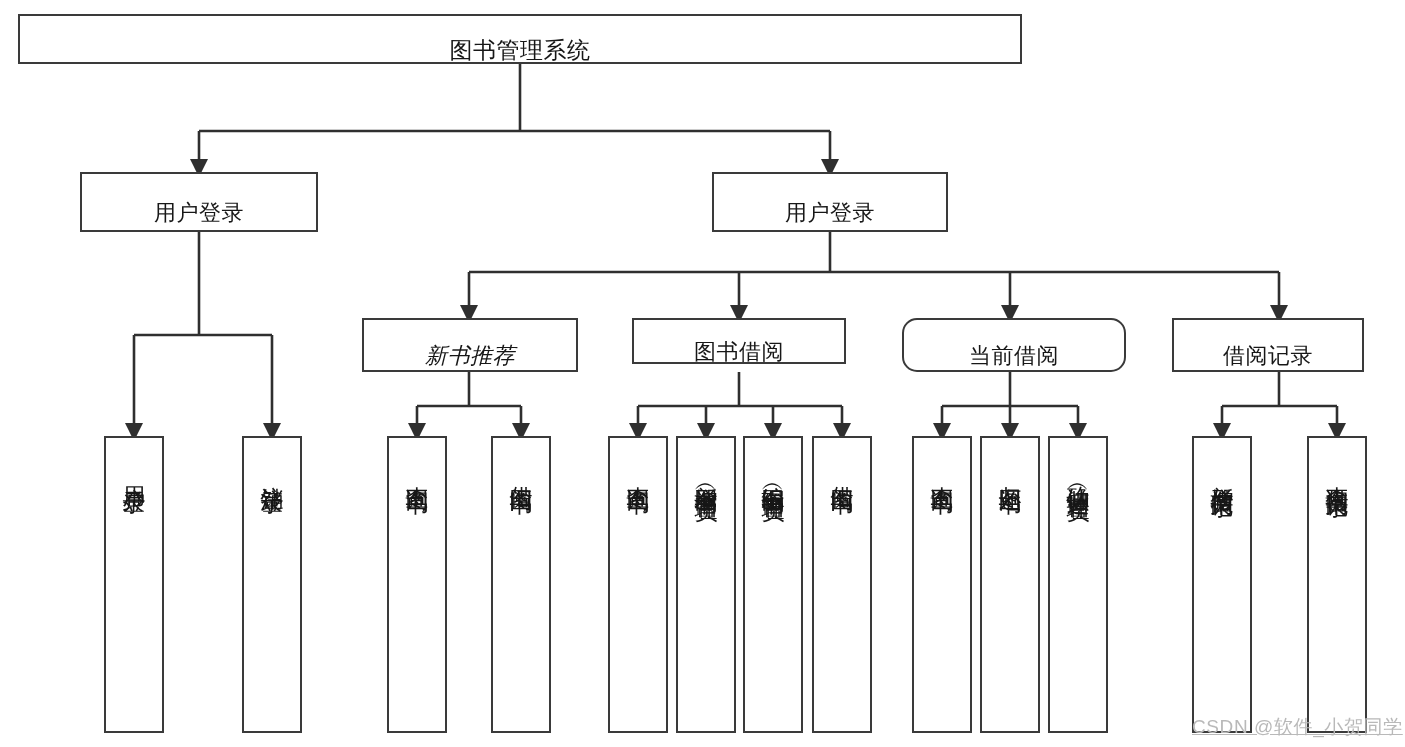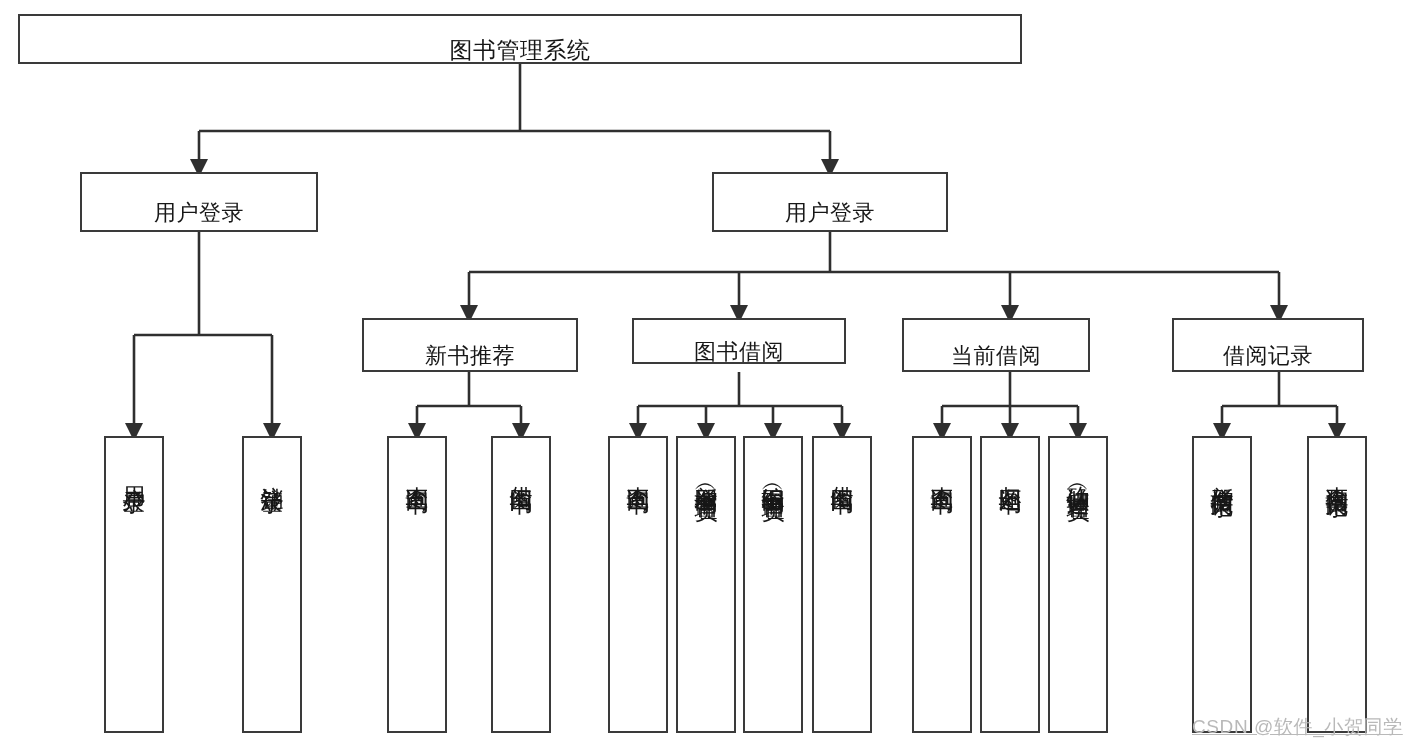--- a/index.html
+++ b/index.html
@@ -131,27 +131,27 @@
     <span class="label">图书管理系统</span>
   </div>
 
   <div class="node" style="left:80px; top:172px; width:238px; height:60px;">
     <span class="label">用户登录</span>
   </div>
   <div class="node" style="left:712px; top:172px; width:236px; height:60px;">
     <span class="label">用户登录</span>
   </div>
 
-  <div class="node" style="left:362px; top:318px; width:216px; height:54px;">
+  <div class="node" style="left:362px; top:318px; width:216px; height:54px;font-style:italic;">
     <span class="label">新书推荐</span>
   </div>
   <div class="node" style="left:632px; top:318px; width:214px; height:46px;">
     <span class="label">图书借阅</span>
   </div>
-  <div class="node" style="left:902px; top:318px; width:188px; height:54px;">
+  <div class="node" style="left:902px; top:318px; width:224px; height:54px;border-radius:15px;">
     <span class="label">当前借阅</span>
   </div>
   <div class="node" style="left:1172px; top:318px; width:192px; height:54px;">
     <span class="label">借阅记录</span>
   </div>
 
   <div class="node leaf" style="left:104px; top:436px; width:60px; height:297px;">
     <span class="label">用户登录</span>
   </div>
   <div class="node leaf" style="left:242px; top:436px; width:60px; height:297px;">

